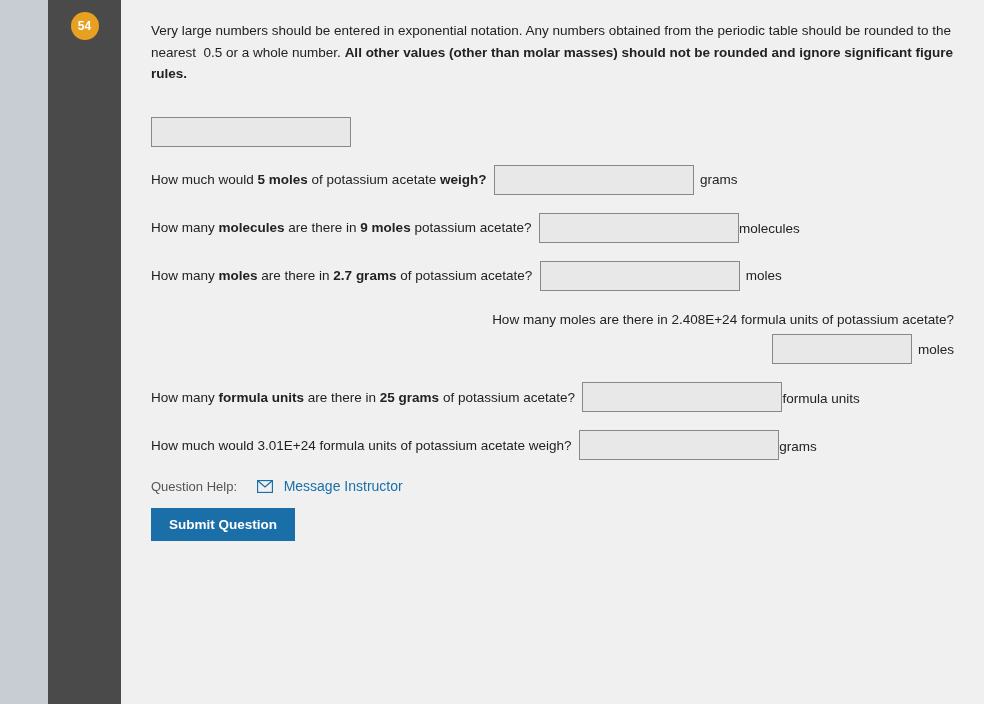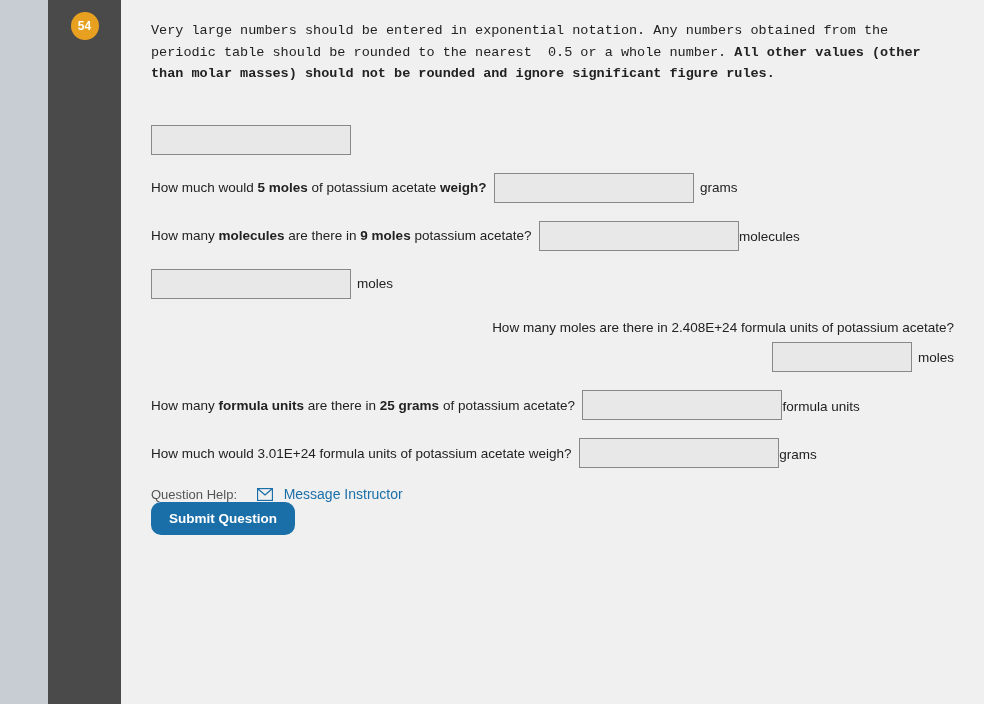--- a/index.html
+++ b/index.html
@@ -52,23 +52,22 @@
     .main-content {
       flex: 1;
       background-color: #f0f0f0;
       padding: 20px 30px 30px 30px;
     }
 
     .instruction-text {
       font-size: 13.5px;
       line-height: 1.6;
       color: #222;
-      margin-bottom: 40px;
+      margin-bottom: 32px;
       border-bottom: none;
-      font-family: Liberation Mono, monospace;
     }
 
     .instruction-text strong {
       font-weight: bold;
     }
 
     .question-row {
       display: flex;
       align-items: center;
       flex-wrap: wrap;
@@ -106,20 +105,21 @@
 
     .unit-label {
       margin-left: 6px;
       font-size: 13.5px;
       color: #222;
     }
 
     .question-help {
       font-size: 13px;
       color: #555;
+      margin-bottom: 14px;
       display: flex;
       align-items: center;
       gap: 8px;
     }
 
     .message-link {
       color: #1a6fa8;
       text-decoration: none;
       cursor: pointer;
       font-size: 14px;
@@ -129,21 +129,21 @@
     }
 
     .submit-btn {
       background-color: #1a6fa8;
       color: white;
       border: none;
       padding: 9px 18px;
       font-size: 13.5px;
       font-weight: bold;
       cursor: pointer;
-      border-radius: 10px;
+      border-radius: 0;
     }
 
     .sub-label {
       margin-top: 2px;
       font-size: 13.5px;
       color: #222;
     }
   </style>
 </head>
 <body>
@@ -180,20 +180,21 @@
     
     <div class="question-row">
       <span>How many <strong>molecules</strong> are there in <strong>9 moles</strong> potassium acetate?&nbsp;&nbsp;</span>
       <input class="answer-input answer-input-wide" type="text" value="" style="">
       <br>
       <span class="sub-label">molecules</span>
     </div>
 
     
     <div class="question-row">
+      <span>How many <strong>moles</strong> are there in <strong>2.7 grams</strong> of potassium acetate?&nbsp;&nbsp;</span>
       <input class="answer-input answer-input-wide" type="text" value="" style="">
       <span class="unit-label">moles</span>
     </div>
 
     
     <div class="question-row multiline">
       <span>How many moles are there in 2.408E+24 formula units of potassium acetate?</span>
       <div style="display:flex;align-items:center;margin-top:4px;">
         <input class="answer-input answer-input-narrow" type="text" value="" style="">
         <span class="unit-label">moles</span>

